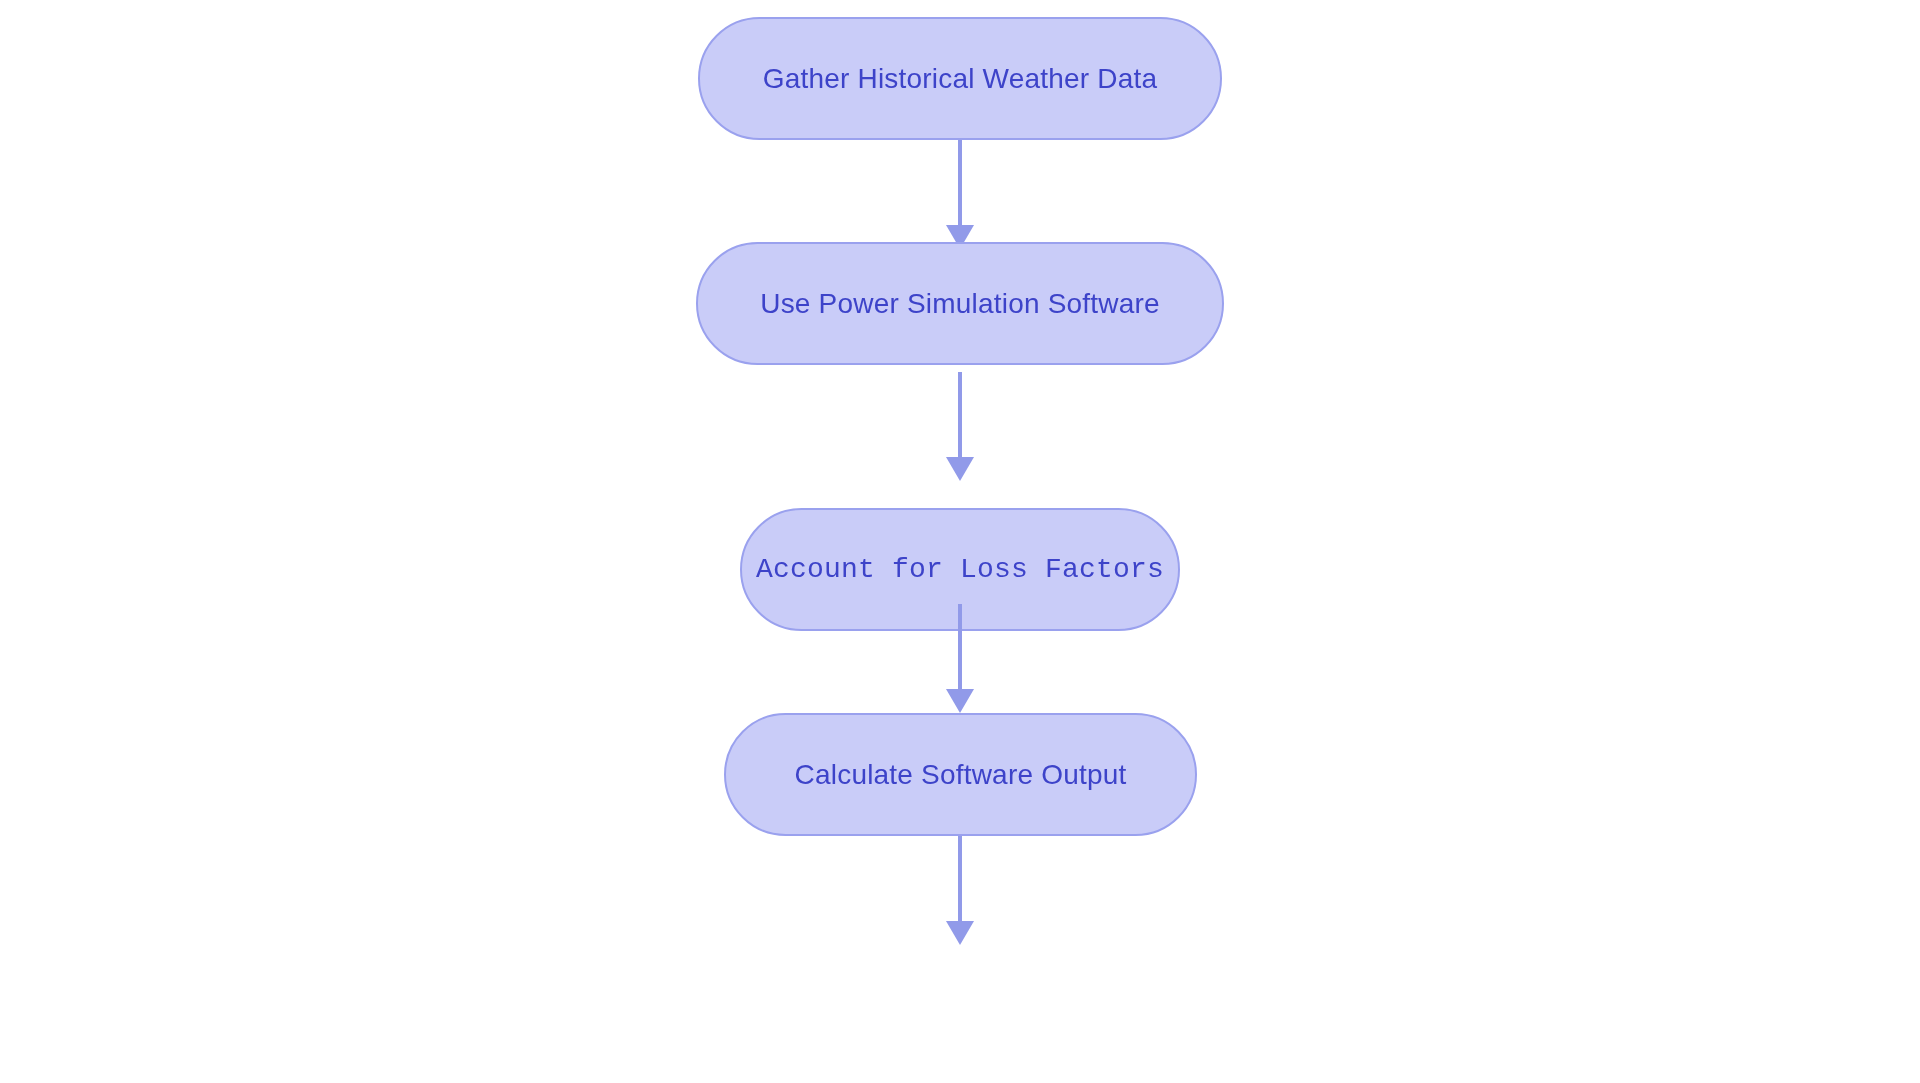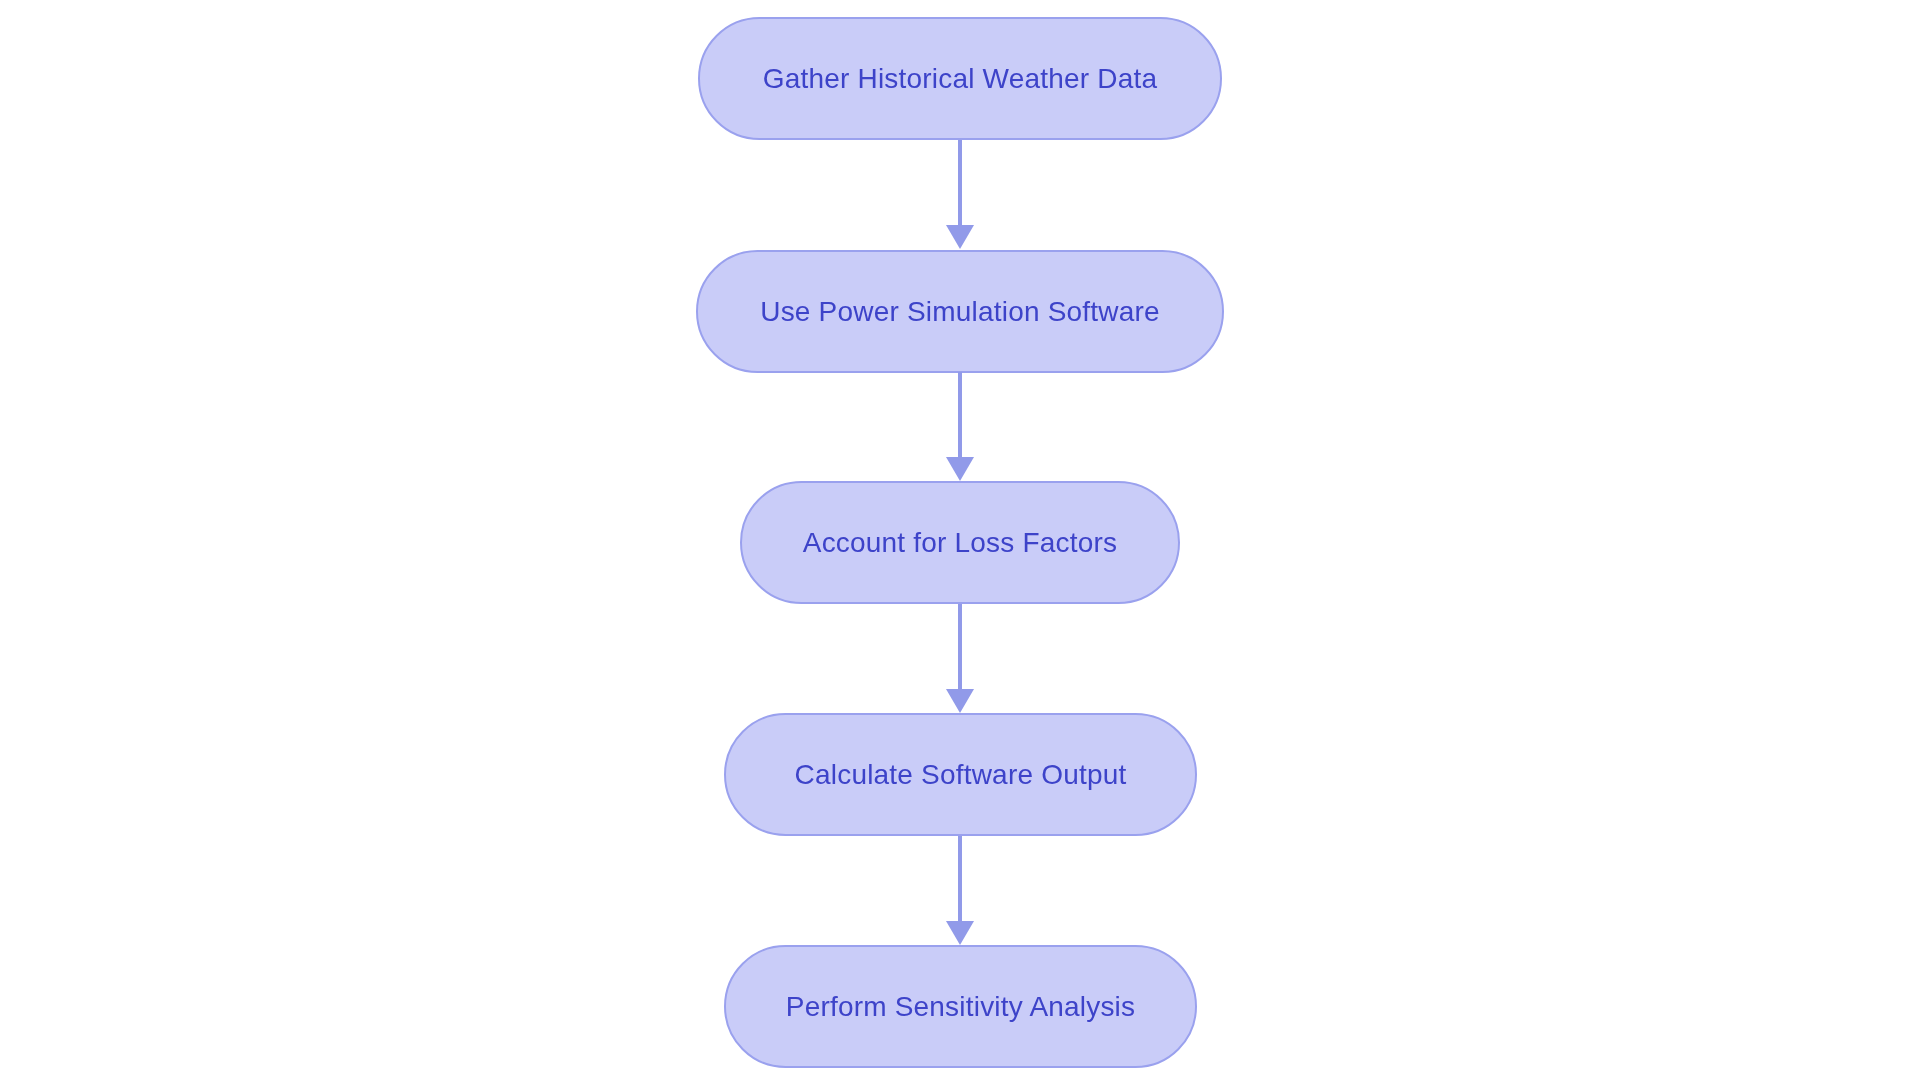--- a/index.html
+++ b/index.html
@@ -32,22 +32,22 @@
     background: var(--node-fill);
     border: 2px solid var(--node-border);
     border-radius: 62px;
     color: var(--node-text);
     font-size: 28px;
     letter-spacing: 0.2px;
     text-align: center;
     white-space: nowrap;
   }
   .n1 { left: 698px; top: 17px;  width: 524px; }
-  .n2 { left: 696px; top: 250px; width: 528px; }
-  .n3 { left: 740px; top: 481px; width: 440px; }
+  .n2 { left: 696px; top: 242px; width: 528px; }
+  .n3 { left: 740px; top: 508px; width: 440px; font-family: Liberation Mono, monospace; }
   .n4 { left: 724px; top: 713px; width: 473px; }
   .n5 { left: 724px; top: 945px; width: 473px; }
 
   .arrow {
     position: absolute;
     left: 946px;
     width: 28px;
     height: 109px;
   }
   .a1 { top: 140px; }
@@ -107,17 +107,14 @@
 
   <div class="node n4">
     <span>Calculate Software Output</span>
   </div>
 
   <div class="arrow a4">
     <div class="line"></div>
     <div class="head"></div>
   </div>
 
-  <div class="node n5">
-    <span>Perform Sensitivity Analysis</span>
-  </div>
 
 </div>
 
 </body></html>

